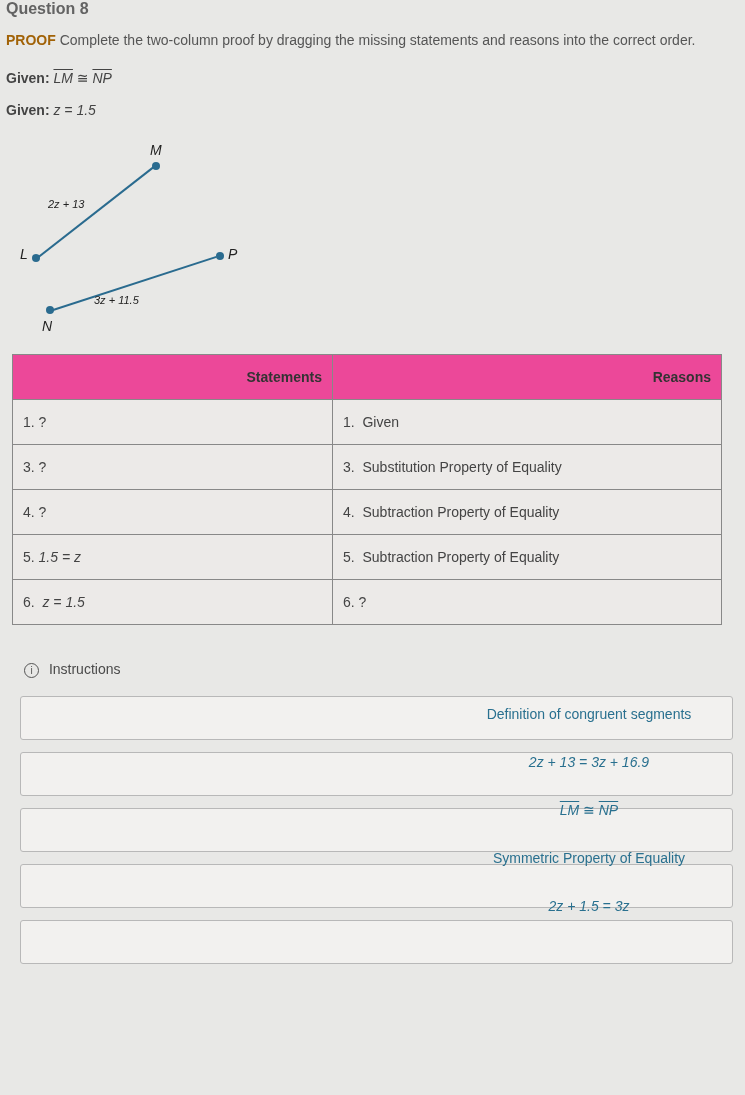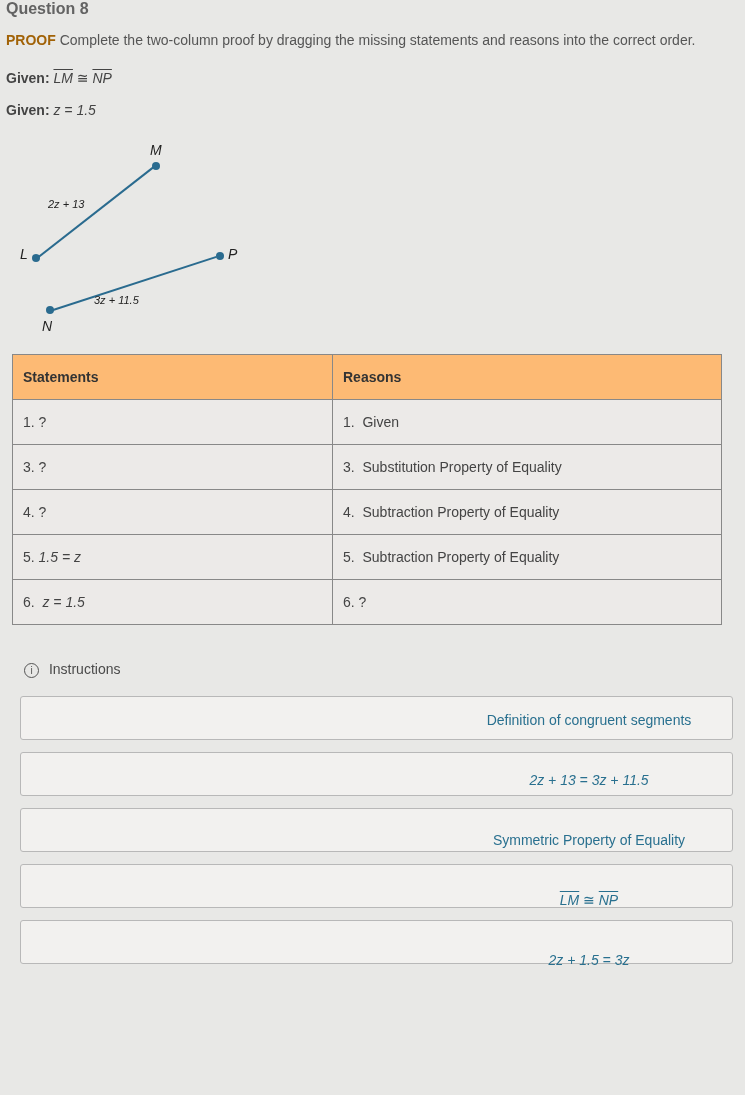--- a/index.html
+++ b/index.html
@@ -49,24 +49,24 @@
   }
   .proof-table th, .proof-table td {
     border: 1px solid #888;
     padding: 14px 10px;
     text-align: left;
     font-size: 14px;
     color: #444;
     vertical-align: middle;
   }
   .proof-table th {
-    text-align: left;
+    text-align: right;
     font-weight: bold;
     color:#333;
-    background:#fdba74;
+    background:#ec4899;
   }
   .proof-table td.stmt { width: 320px; }
   .italic { font-style: italic; }
 
   .instructions {
     margin: 36px 0 18px 18px;
     color: #4a4a4a;
     font-size: 14px;
   }
   .icircle {
@@ -93,21 +93,21 @@
     right: 14px;
     display:flex;
     flex-direction:column;
     gap:12px;
   }
   .dragitems-wrap { position:relative; margin-top:0;}
   .chip {
     color: #29708f;
     font-size: 14px;
     text-align:center;
-    padding: 16px 0;
+    padding: 10px 0;
     min-width: 260px;
   }
 </style>
 </head>
 <body>
 
 <div class="question-header">Question 8</div>
 
 <div class="proof-line">
   <b>PROOF</b>
@@ -182,20 +182,20 @@
 <div class="dragitems-wrap">
   <div class="dropzones">
     <div class="dropslot"></div>
     <div class="dropslot"></div>
     <div class="dropslot"></div>
     <div class="dropslot"></div>
     <div class="dropslot"></div>
   </div>
   <div class="dragitems" style="top:0;">
     <div class="chip">Definition of congruent segments</div>
-    <div class="chip italic">2z + 13 = 3z + 11.5</div>
-    <div class="chip">Symmetric Property of Equality</div>
+    <div class="chip italic">2z + 13 = 3z + 16.9</div>
     <div class="chip">
       <span class="overline">LM</span> ≅ <span class="overline">NP</span>
     </div>
+    <div class="chip">Symmetric Property of Equality</div>
     <div class="chip italic">2z + 1.5 = 3z</div>
   </div>
 </div>
 
 </body></html>

